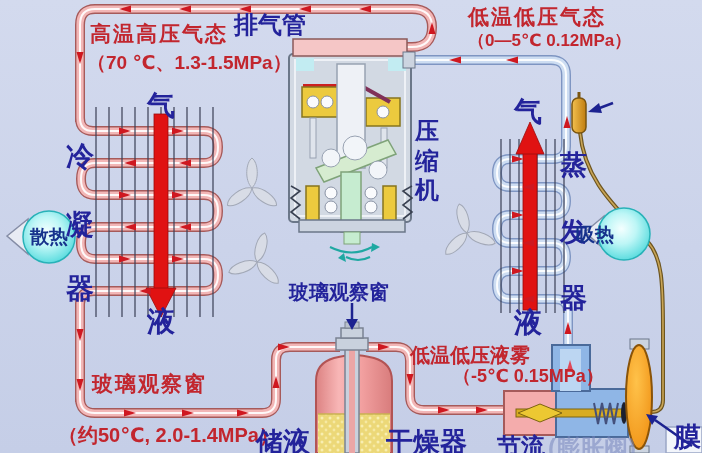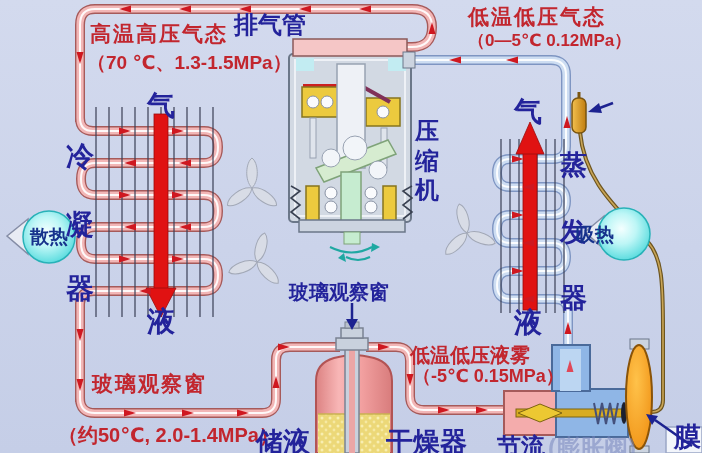--- a/index.html
+++ b/index.html
@@ -307,21 +307,21 @@
 <div class="lbl f19" style="left:576px;top:225px;color:#16328c;">吸热</div>
 
 <div class="lbl blue f24" style="left:415px;top:119px;">压</div>
 <div class="lbl blue f24" style="left:415px;top:149px;">缩</div>
 <div class="lbl blue f24" style="left:415px;top:178px;">机</div>
 
 <div class="lbl blue f20" style="left:289px;top:282px;">玻璃观察窗</div>
 <div class="lbl red f21" style="left:92px;top:375px;">玻璃观察窗</div>
 <div class="lbl red f20" style="left:58px;top:425px;">（约50℃, 2.0-1.4MPa）</div>
 <div class="lbl red f20" style="left:410px;top:345px;">低温低压液雾</div>
-<div class="lbl red f18" style="left:413px;top:367px;">（-5℃ 0.15MPa）</div>
+<div class="lbl red f18" style="left:413px;top:367px;padding-left:40px;">（-5℃ 0.15MPa）</div>
 
 <div class="lbl blue f27" style="left:256px;top:429px;">储液</div>
 <div class="lbl blue f27" style="left:386px;top:429px;">干燥器</div>
 <div class="lbl blue f24" style="left:497px;top:435px;">节流</div>
 <div class="lbl faint f24" style="left:548px;top:436px;">(膨胀阀)</div>
 <div class="lbl blue f27" style="left:674px;top:424px;">膜</div>
 
 </div>
 
 </body></html>

